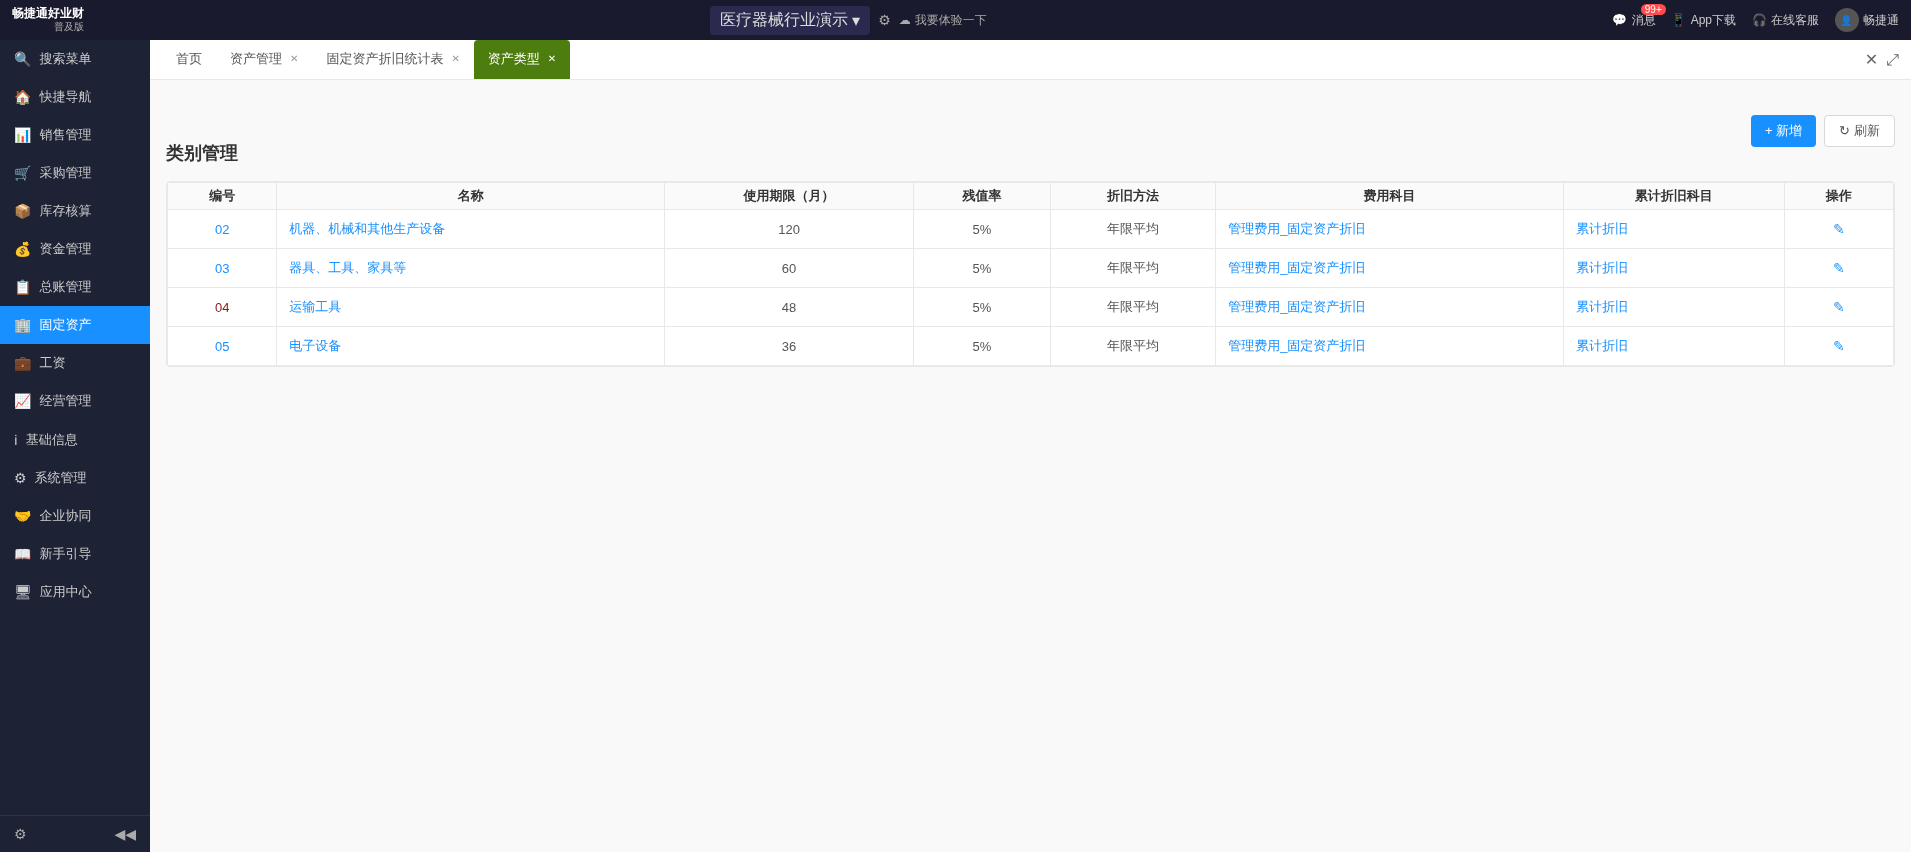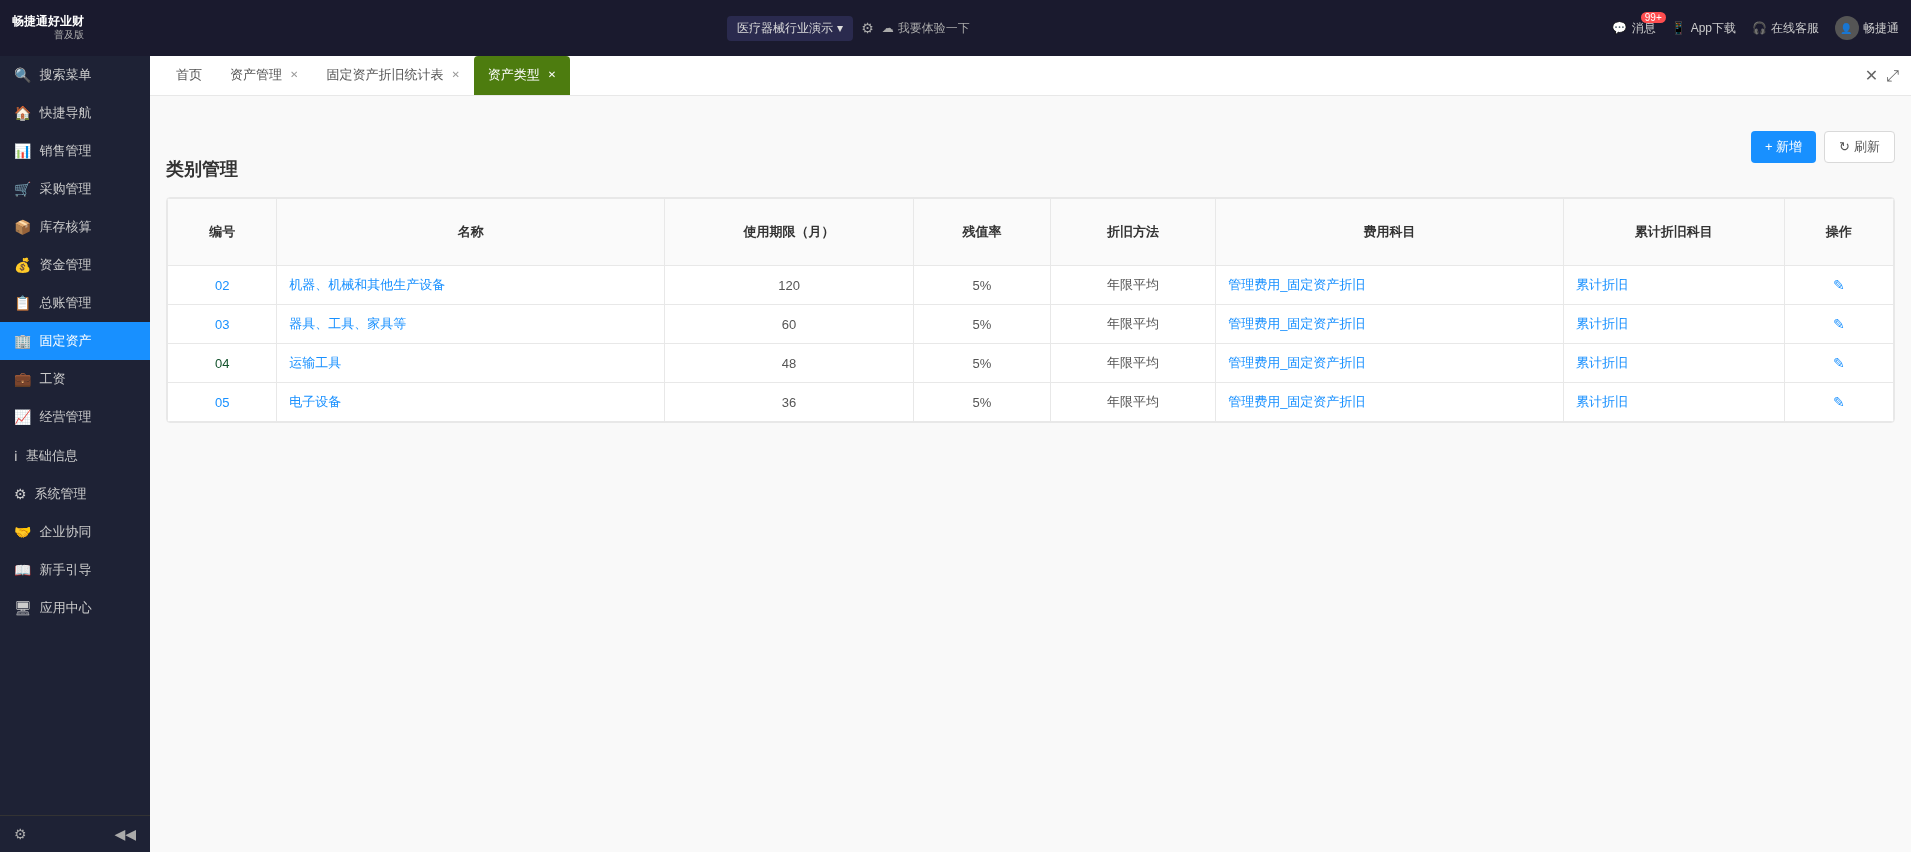--- a/index.html
+++ b/index.html
@@ -1,36 +1,36 @@
 <!DOCTYPE html>
 <html><head>
   <meta charset="utf-8">
   <style>
     * { margin: 0; padding: 0; box-sizing: border-box; }
     body { font-family: "Microsoft YaHei", sans-serif; font-size: 13px; background: #f5f5f5; display: flex; flex-direction: column; height: 852px; overflow: hidden; }
 
     
     .top-header {
-      height: 56px;
+      height: 40px;
       background: #1a1a2e;
       display: flex;
       align-items: center;
       justify-content: space-between;
       padding: 0 12px;
       color: #fff;
       flex-shrink: 0;
     }
     .top-header-left { display: flex; align-items: center; gap: 8px; }
     .brand-logo { font-size: 12px; color: #fff; font-weight: bold; line-height: 1.2; }
     .brand-edition { font-size: 10px; color: #aaa; text-align: right; }
     .top-header-mid { display: flex; align-items: center; gap: 8px; }
     .company-selector {
       display: flex; align-items: center; gap: 4px;
       background: #2a2a4e; border-radius: 4px; padding: 4px 10px;
-      cursor: pointer; color: #ddd; font-size: 12px;
+      cursor: pointer; color: #ddd; font-size: 16px;
     }
     .settings-icon { color: #aaa; cursor: pointer; font-size: 14px; }
     .experience-btn {
       display: flex; align-items: center; gap: 4px;
       color: #aaa; font-size: 12px; cursor: pointer;
     }
     .top-header-right { display: flex; align-items: center; gap: 16px; }
     .header-action { display: flex; align-items: center; gap: 4px; color: #ccc; font-size: 12px; cursor: pointer; position: relative; }
     .badge {
       background: #ff4d4f; color: #fff; font-size: 10px;
@@ -111,21 +111,21 @@
       background: #fff; color: #555; border: 1px solid #d9d9d9;
       padding: 6px 14px; border-radius: 4px; cursor: pointer;
       font-size: 13px; display: flex; align-items: center; gap: 4px;
     }
 
     
     .table-wrapper { background: #fff; border-radius: 4px; overflow: hidden; border: 1px solid #e8e8e8; }
     table { width: 100%; border-collapse: collapse; }
     thead tr { background: #fafafa; }
     th {
-      border: 1px solid #e8e8e8; padding: 24px 12px;
+      border: 1px solid #e8e8e8; padding: 4px 12px;
       text-align: center; font-weight: 600; color: #333; font-size: 13px;
     }
     td {
       border: 1px solid #e8e8e8; padding: 10px 12px;
       text-align: center; color: #555; font-size: 13px;
     }
     .td-name { text-align: left; color: #1890ff; }
     .td-subject { text-align: left; color: #1890ff; }
     .edit-icon { color: #1890ff; cursor: pointer; font-size: 14px; }
   </style>
@@ -309,21 +309,21 @@
       <td style="color:#1890ff;">03</td>
       <td class="td-name">器具、工具、家具等</td>
       <td>60</td>
       <td>5%</td>
       <td>年限平均</td>
       <td class="td-subject">管理费用_固定资产折旧</td>
       <td class="td-subject">累计折旧</td>
       <td><span class="edit-icon">✎</span></td>
     </tr>
               <tr>
-      <td style="color:#14532d;">04</td>
+      <td style="color:#7f1d1d;">04</td>
       <td class="td-name">运输工具</td>
       <td>48</td>
       <td>5%</td>
       <td>年限平均</td>
       <td class="td-subject">管理费用_固定资产折旧</td>
       <td class="td-subject">累计折旧</td>
       <td><span class="edit-icon">✎</span></td>
     </tr>
               <tr>
       <td style="color:#1890ff;">05</td>

